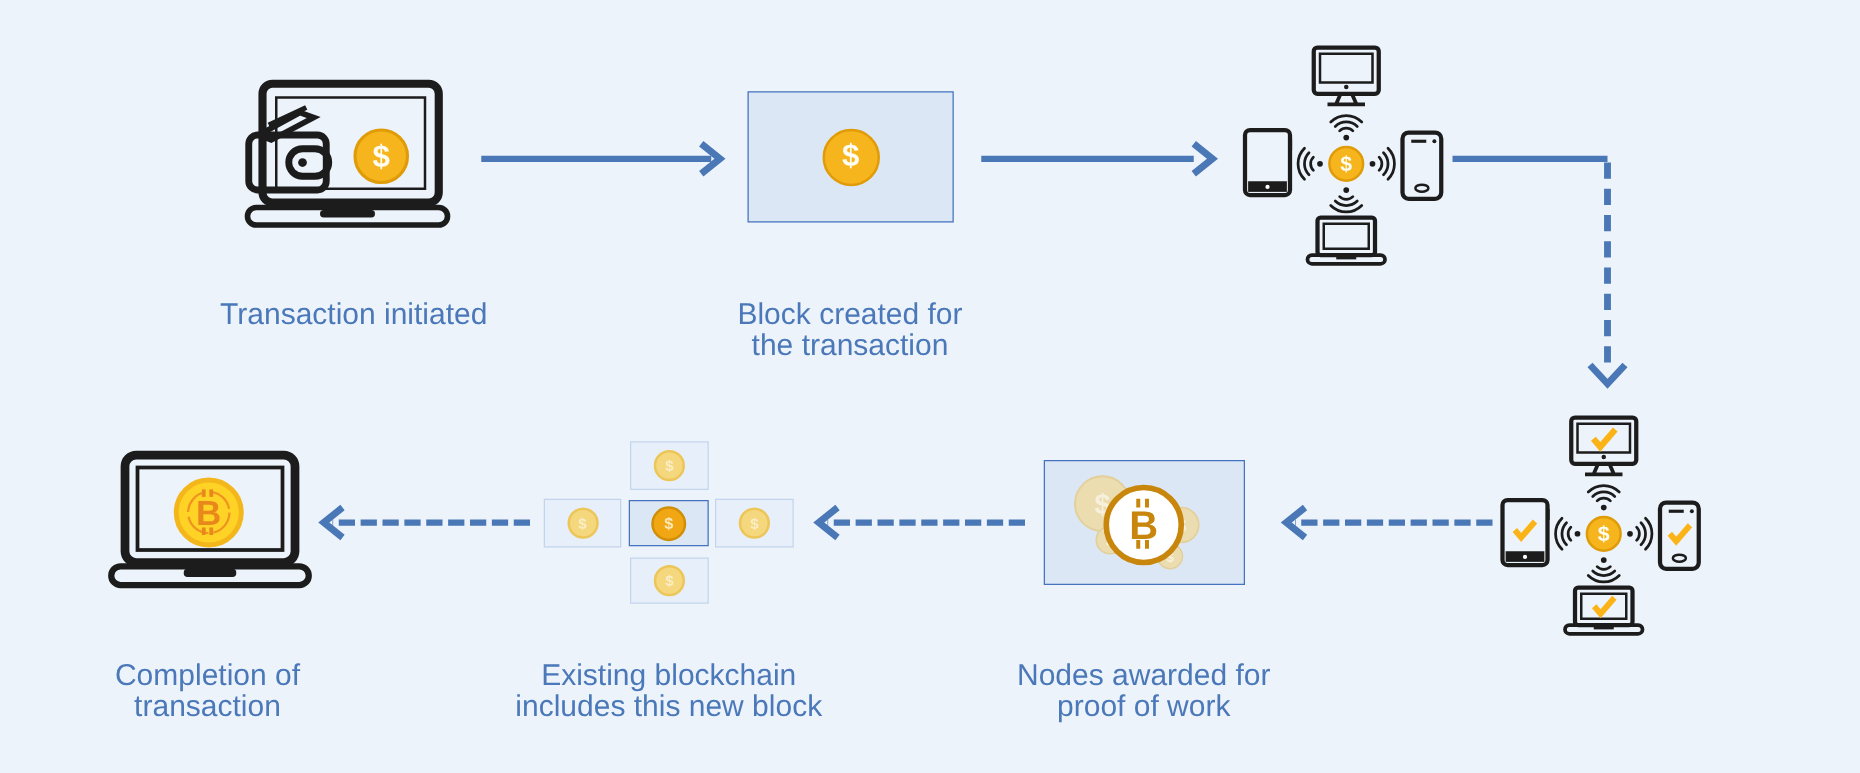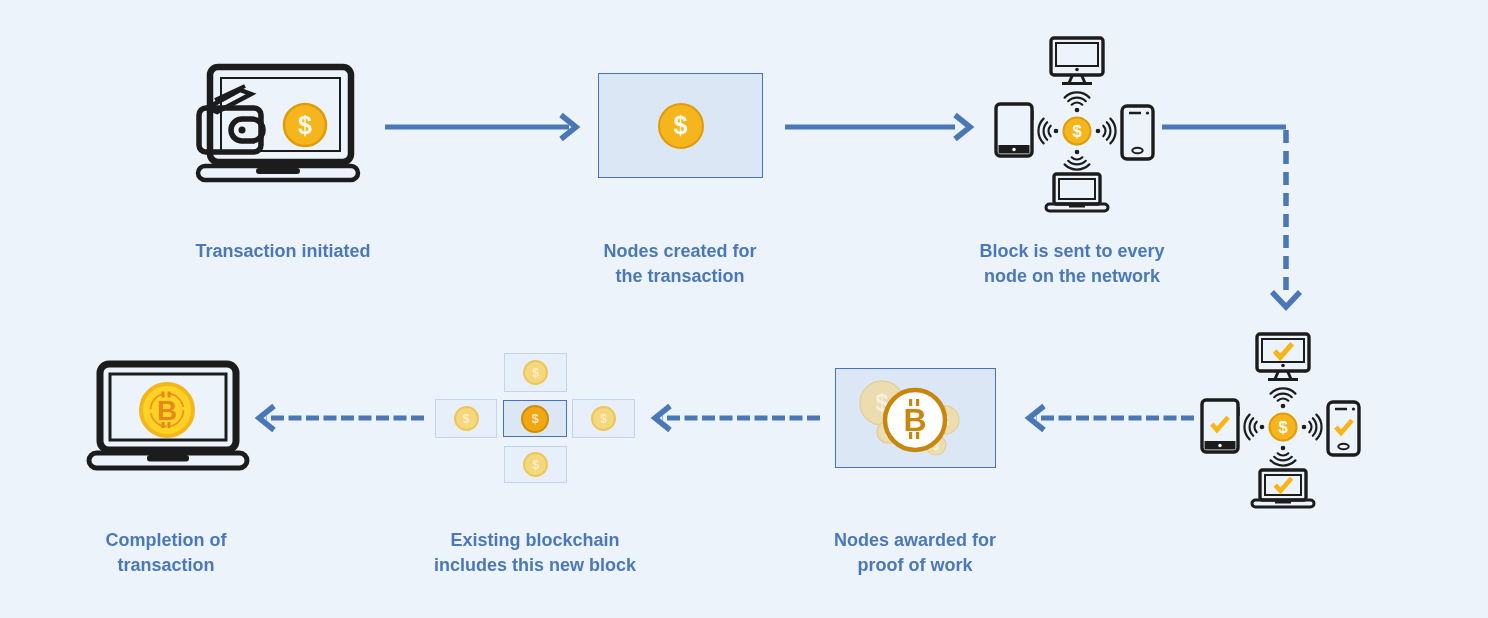--- a/index.html
+++ b/index.html
@@ -6,21 +6,21 @@
     --background:#edf3fb; --arrow_blue:#4a77b6; --label_blue:#4a78b8;
     --block_fill:#dce7f5; --block_border:#4673c0; --chain_fill:#e7effa; --chain_border:#c3d5ec;
     --coin_gold:#f6b51c; --coin_edge:#e09c08; --pale_coin:#eeddaa; --pale_coin_edge:#e3cd90;
     --bitcoin_gold:#c8860d; --check_yellow:#fcb315; --device_ink:#1c1c1c;
     --bright_coin:#ffd326; --bright_coin_edge:#f3b71b; --bitcoin_orange:#e8881b;
   }
   html,body{margin:0;padding:0}
   .canvas{position:relative;width:1488px;height:618px;background:var(--background);
     font-family:"Liberation Sans",sans-serif;overflow:hidden}
   .abs{position:absolute}
-  .label{position:absolute;width:340px;text-align:center;font-size:18px;font-weight:700;
+  .label{position:absolute;width:340px;text-align:center;font-size:24px;font-weight:400;
     line-height:25px;color:var(--label_blue);white-space:pre-line}
   .block{position:absolute;background:var(--block_fill);border:1.4px solid var(--block_border);
     display:flex;align-items:center;justify-content:center;box-sizing:border-box}
   .chain{position:absolute;background:var(--chain_fill);border:1px solid var(--chain_border);
     display:flex;align-items:center;justify-content:center;box-sizing:border-box}
   .chain.center{background:var(--block_fill);border:1.6px solid var(--block_border)}
   .coin{border-radius:50%;display:flex;align-items:center;justify-content:center;font-weight:700}
   .coin.main{width:42px;height:42px;background:var(--coin_gold);border:2.5px solid var(--coin_edge);
     color:#fffdf4;font-size:25px}
   .coin.pale-chain{width:21px;height:21px;background:#f5d77e;border:2px solid #ecc658;
@@ -257,24 +257,22 @@
       <circle cx="79" cy="50" r="16.5" fill="none" stroke="#f09420" stroke-width="1.8" stroke-dasharray="22 4"></circle>
       <text class="btc-orange" x="79" y="60" font-size="28">B</text>
       <rect x="73.5" y="31.5" width="3" height="6" fill="var(--bitcoin_orange)"></rect>
       <rect x="79.5" y="31.5" width="3" height="6" fill="var(--bitcoin_orange)"></rect>
       <rect x="73.5" y="62" width="3" height="6" fill="var(--bitcoin_orange)"></rect>
       <rect x="79.5" y="62" width="3" height="6" fill="var(--bitcoin_orange)"></rect>
     </g>
   </svg>
 
   <div class="label" style="left:113px;top:239px">Transaction initiated</div>
-  <div class="label" style="left:510px;top:239px">Nodes created for
+  <div class="label" style="left:510px;top:239px">Block created for
 the transaction</div>
-  <div class="label" style="left:902px;top:239px">Block is sent to every
-node on the network</div>
   <div class="label" style="left:365px;top:528px">Existing blockchain
 includes this new block</div>
   <div class="label" style="left:745px;top:528px">Nodes awarded for
 proof of work</div>
   <div class="label" style="left:-4px;top:528px">Completion of
 transaction</div>
 
 </div>
 
 </body></html>

